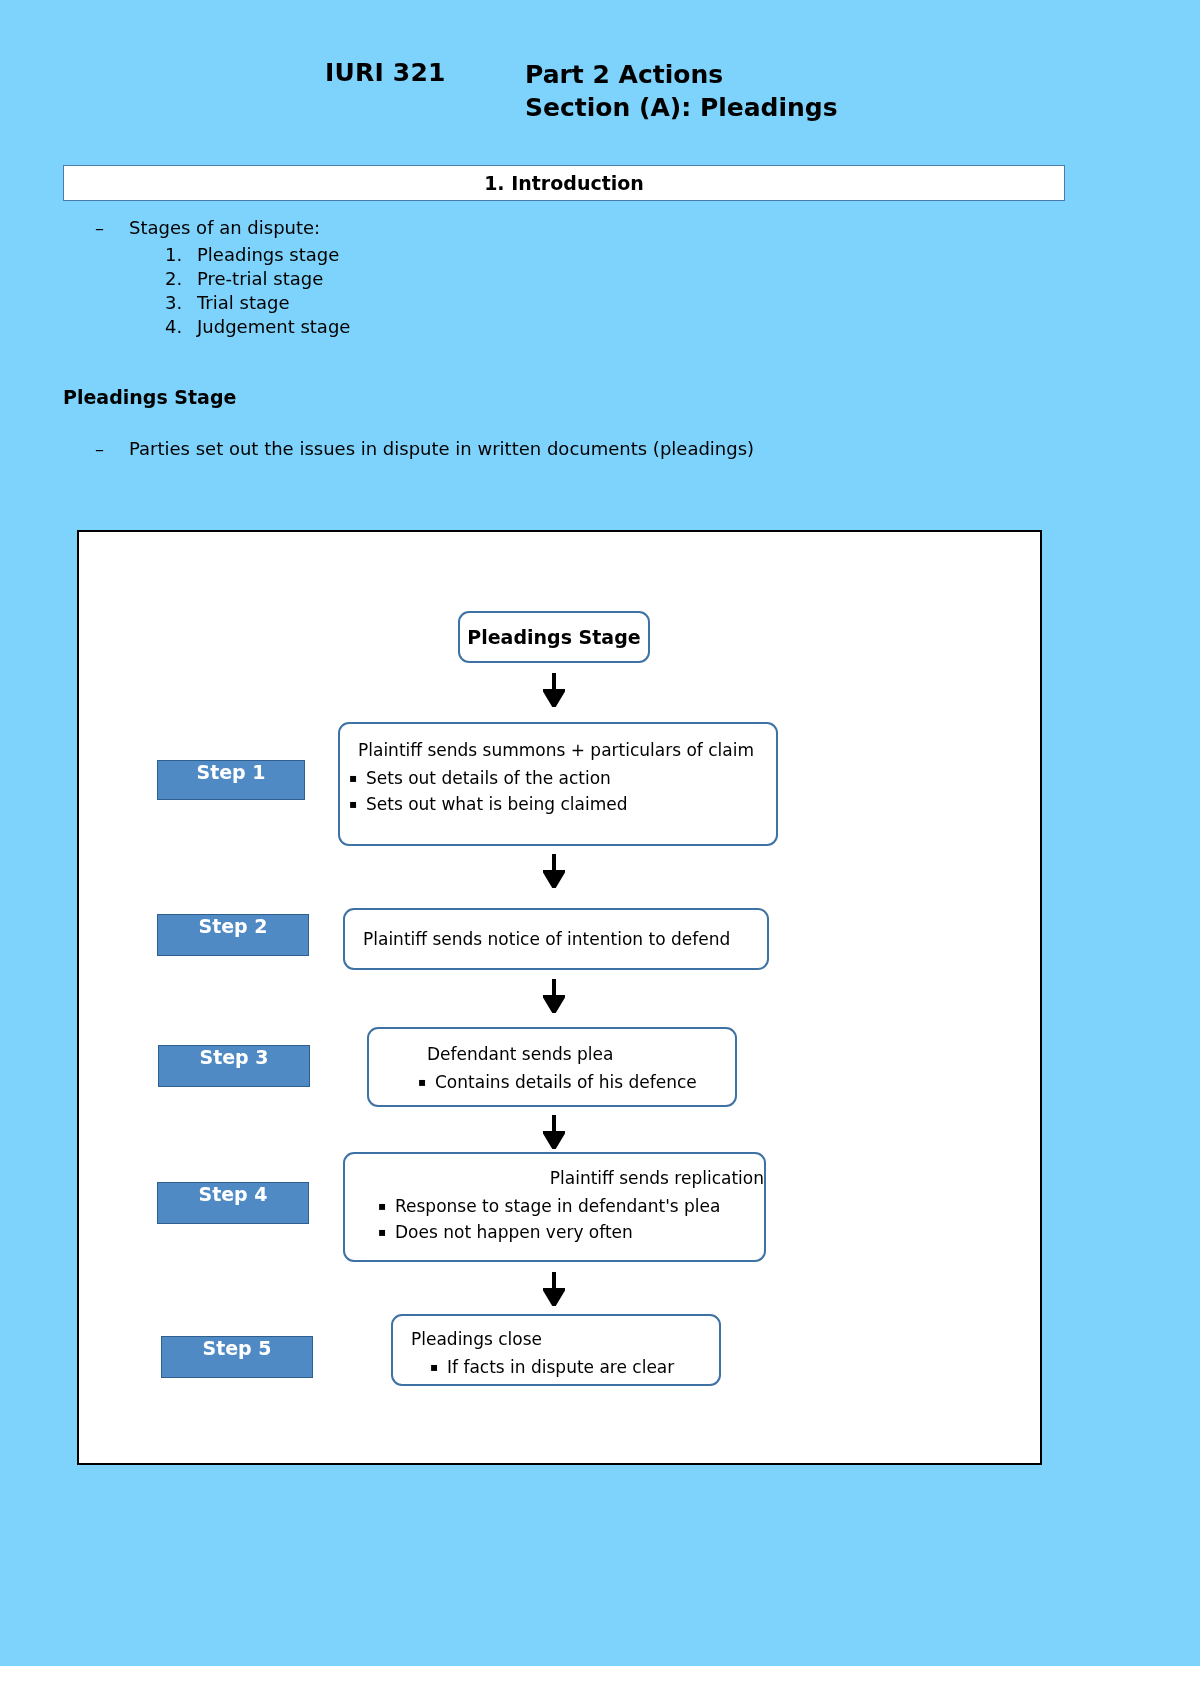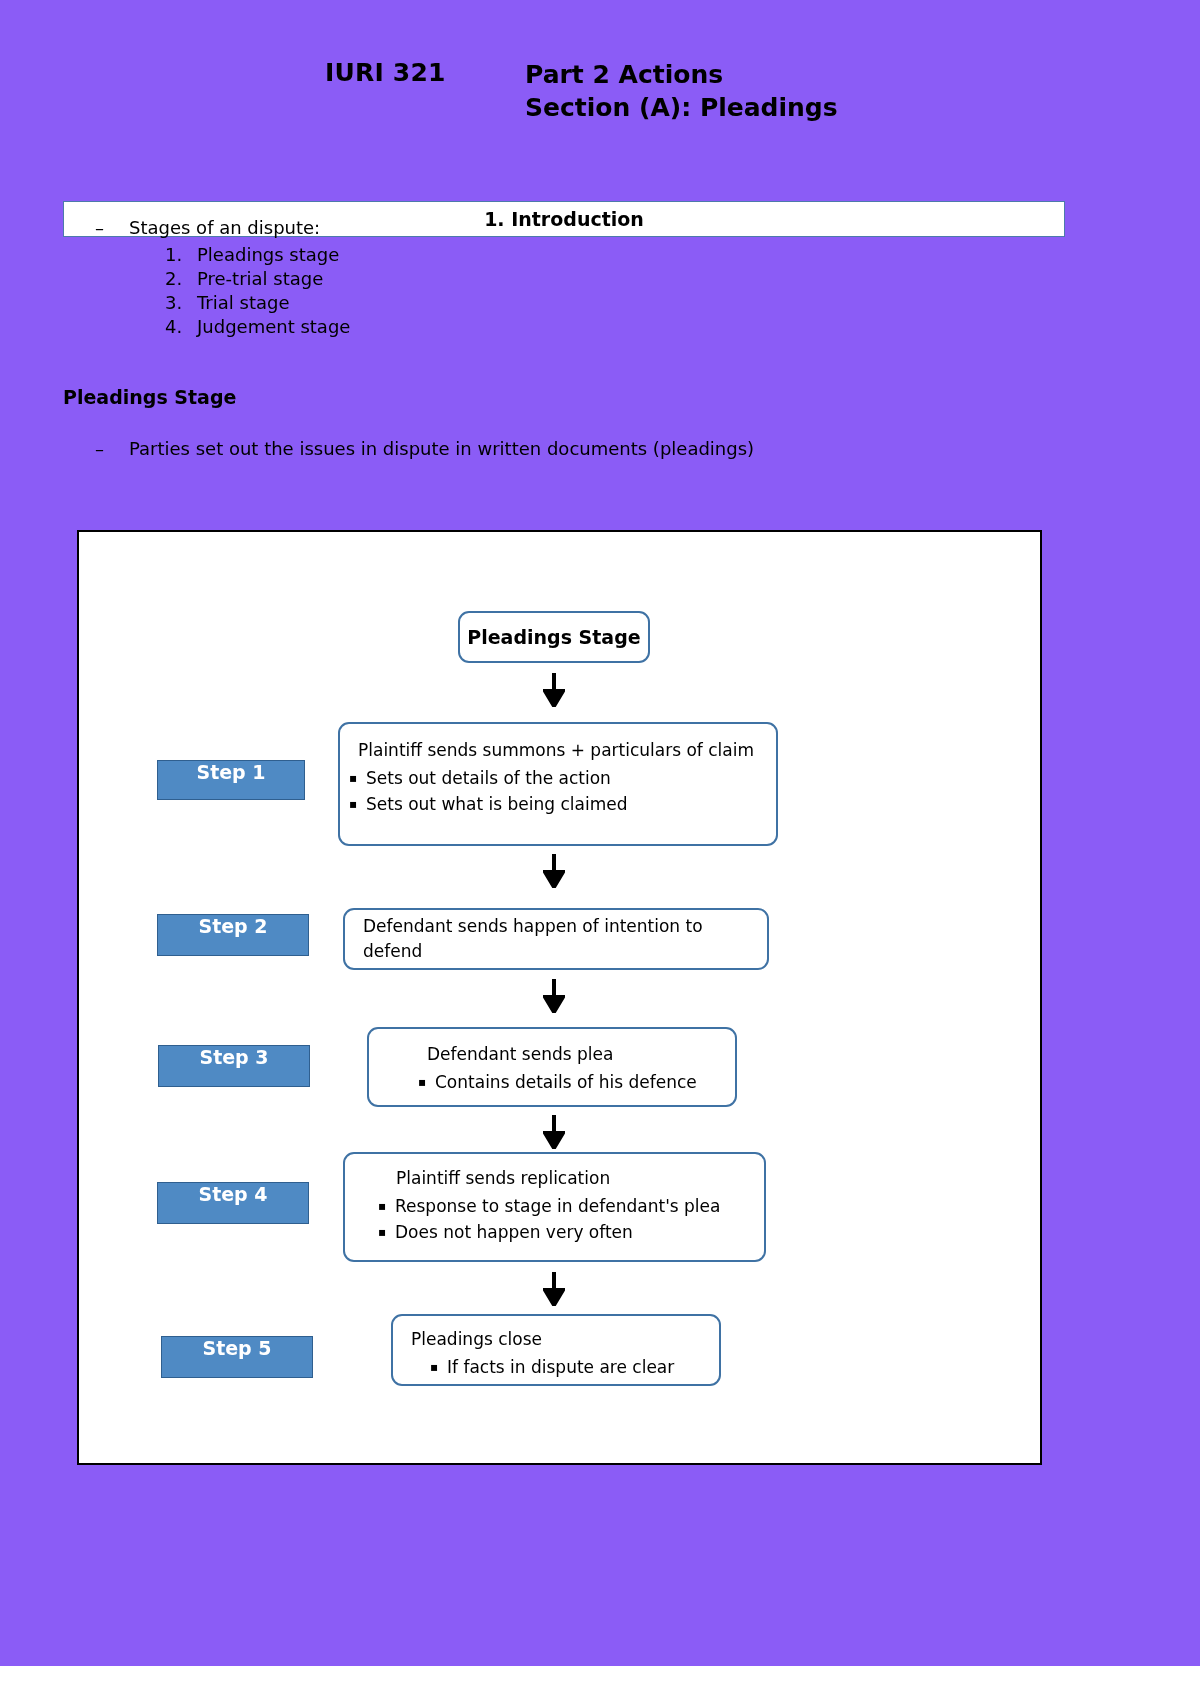--- a/index.html
+++ b/index.html
@@ -8,21 +8,21 @@
     background: #ffffff;
   }
   body {
     font-family: "DejaVu Sans", "Liberation Sans", sans-serif;
     color: #000000;
   }
   .page {
     position: relative;
     width: 1200px;
     height: 1666px;
-    background: #8b5cf6;
+    background: #7dd3fc;
     overflow: hidden;
   }
 
   
   .doc-header {
     position: absolute;
     top: 58px;
     left: 0;
     width: 1200px;
     text-align: center;
@@ -57,21 +57,20 @@
     left: 63px;
     top: 165px;
     width: 1002px;
     height: 36px;
     border: 1.5px solid #4d7aab;
     box-sizing: border-box;
     display: flex;
     align-items: center;
     justify-content: center;
     background: #ffffff;
-    margin-top: 36px;
   }
   .section-banner span {
     font-weight: bold;
     font-size: 19px;
   }
 
   
   .dash-item {
     position: absolute;
     display: flex;
@@ -251,21 +250,21 @@
     </div>
 
     <svg class="arrow" style="left:464px; top:322px;" viewBox="0 0 22 34">
       <path d="M11 0 L11 20 M2 18 L11 33 L20 18 Z" stroke="#000" stroke-width="4" fill="#000"></path>
     </svg>
 
     <div class="step-chip" style="left:78px; top:382px; width:152px; height:42px;">
       <span>Step 2</span>
     </div>
     <div class="node" style="left:264px; top:376px; width:426px; height:62px; display:flex; align-items:center;">
-      <div class="node-title">Defendant sends happen of intention to defend</div>
+      <div class="node-title">Plaintiff sends notice of intention to defend</div>
     </div>
 
     <svg class="arrow" style="left:464px; top:447px;" viewBox="0 0 22 34">
       <path d="M11 0 L11 20 M2 18 L11 33 L20 18 Z" stroke="#000" stroke-width="4" fill="#000"></path>
     </svg>
 
     <div class="step-chip" style="left:79px; top:513px; width:152px; height:42px;">
       <span>Step 3</span>
     </div>
     <div class="node" style="left:288px; top:495px; width:370px; height:80px; padding-top:13px;">
@@ -279,21 +278,21 @@
     </div>
 
     <svg class="arrow" style="left:464px; top:583px;" viewBox="0 0 22 34">
       <path d="M11 0 L11 20 M2 18 L11 33 L20 18 Z" stroke="#000" stroke-width="4" fill="#000"></path>
     </svg>
 
     <div class="step-chip" style="left:78px; top:650px; width:152px; height:42px;">
       <span>Step 4</span>
     </div>
     <div class="node" style="left:264px; top:620px; width:423px; height:110px; padding-top:12px;">
-      <div class="node-title" style="padding-left:51px;">Plaintiff sends replication</div>
+      <div class="node-title" style="padding-left:51px;text-align:right;">Plaintiff sends replication</div>
       <ul>
         <li style="padding-left:24px;">
           <span class="sq">▪</span>
           <span>Response to stage in defendant's plea</span>
         </li>
         <li style="padding-left:24px;">
           <span class="sq">▪</span>
           <span>Does not happen very often</span>
         </li>
       </ul>

